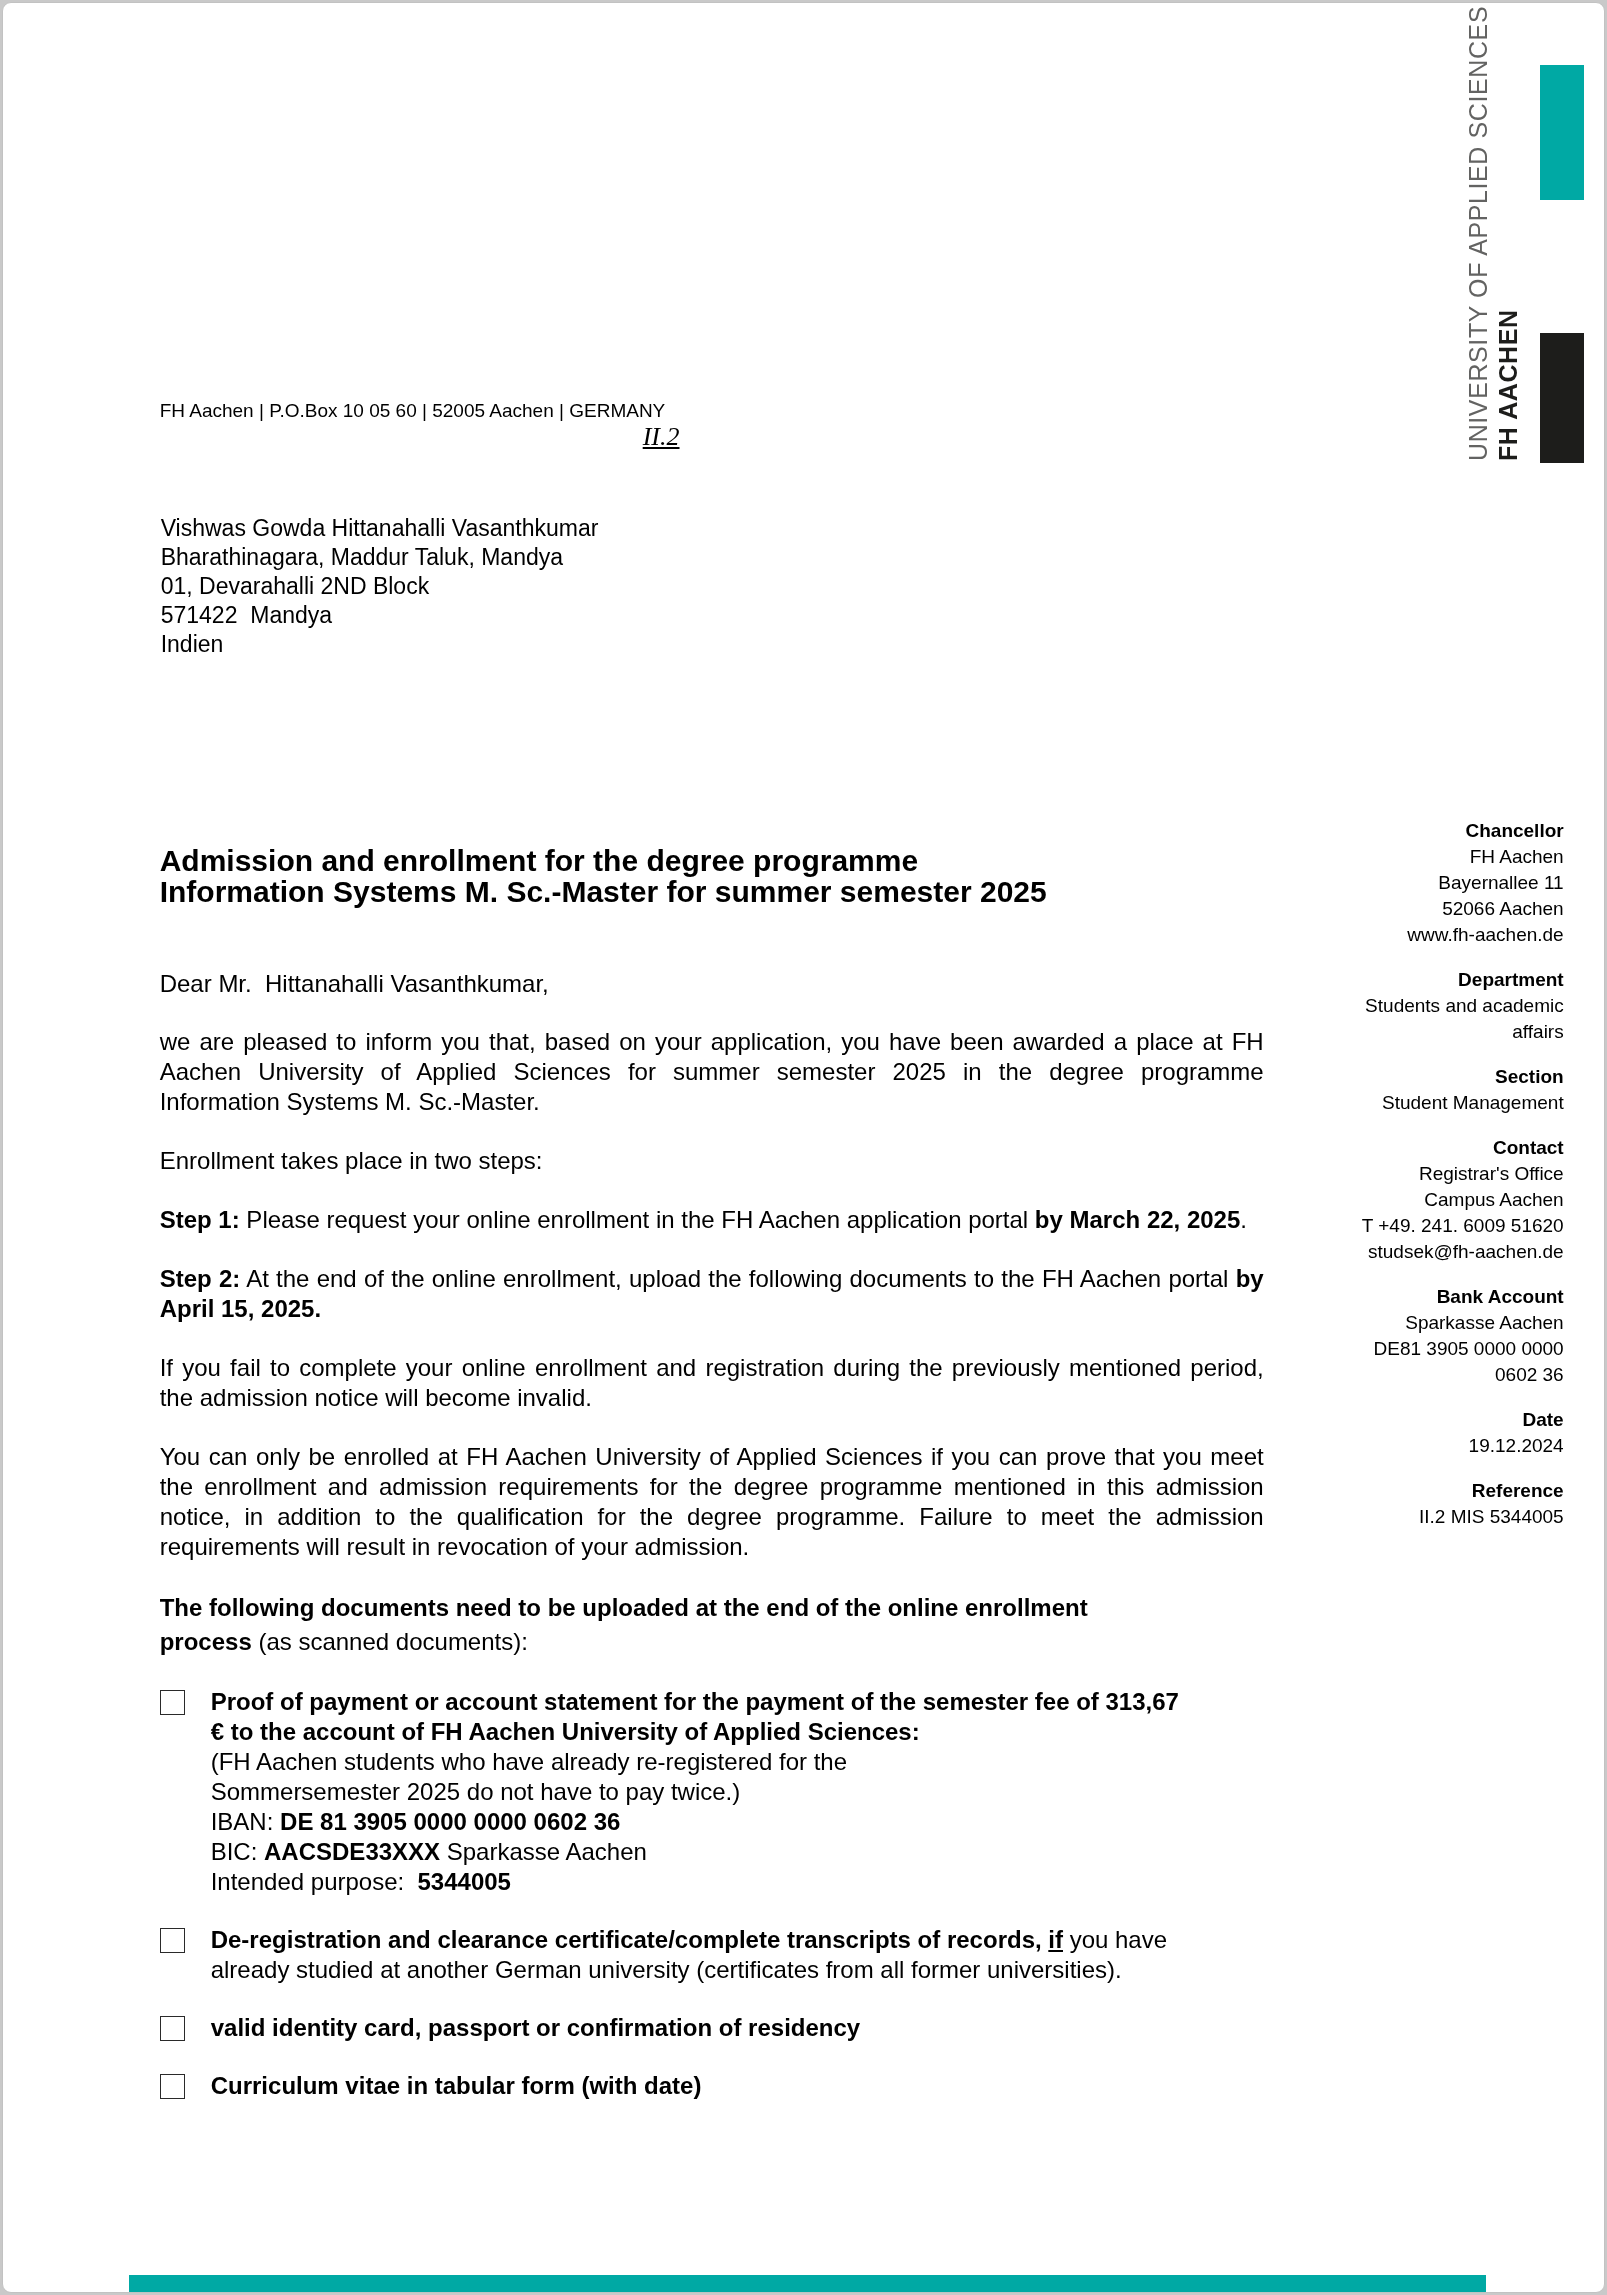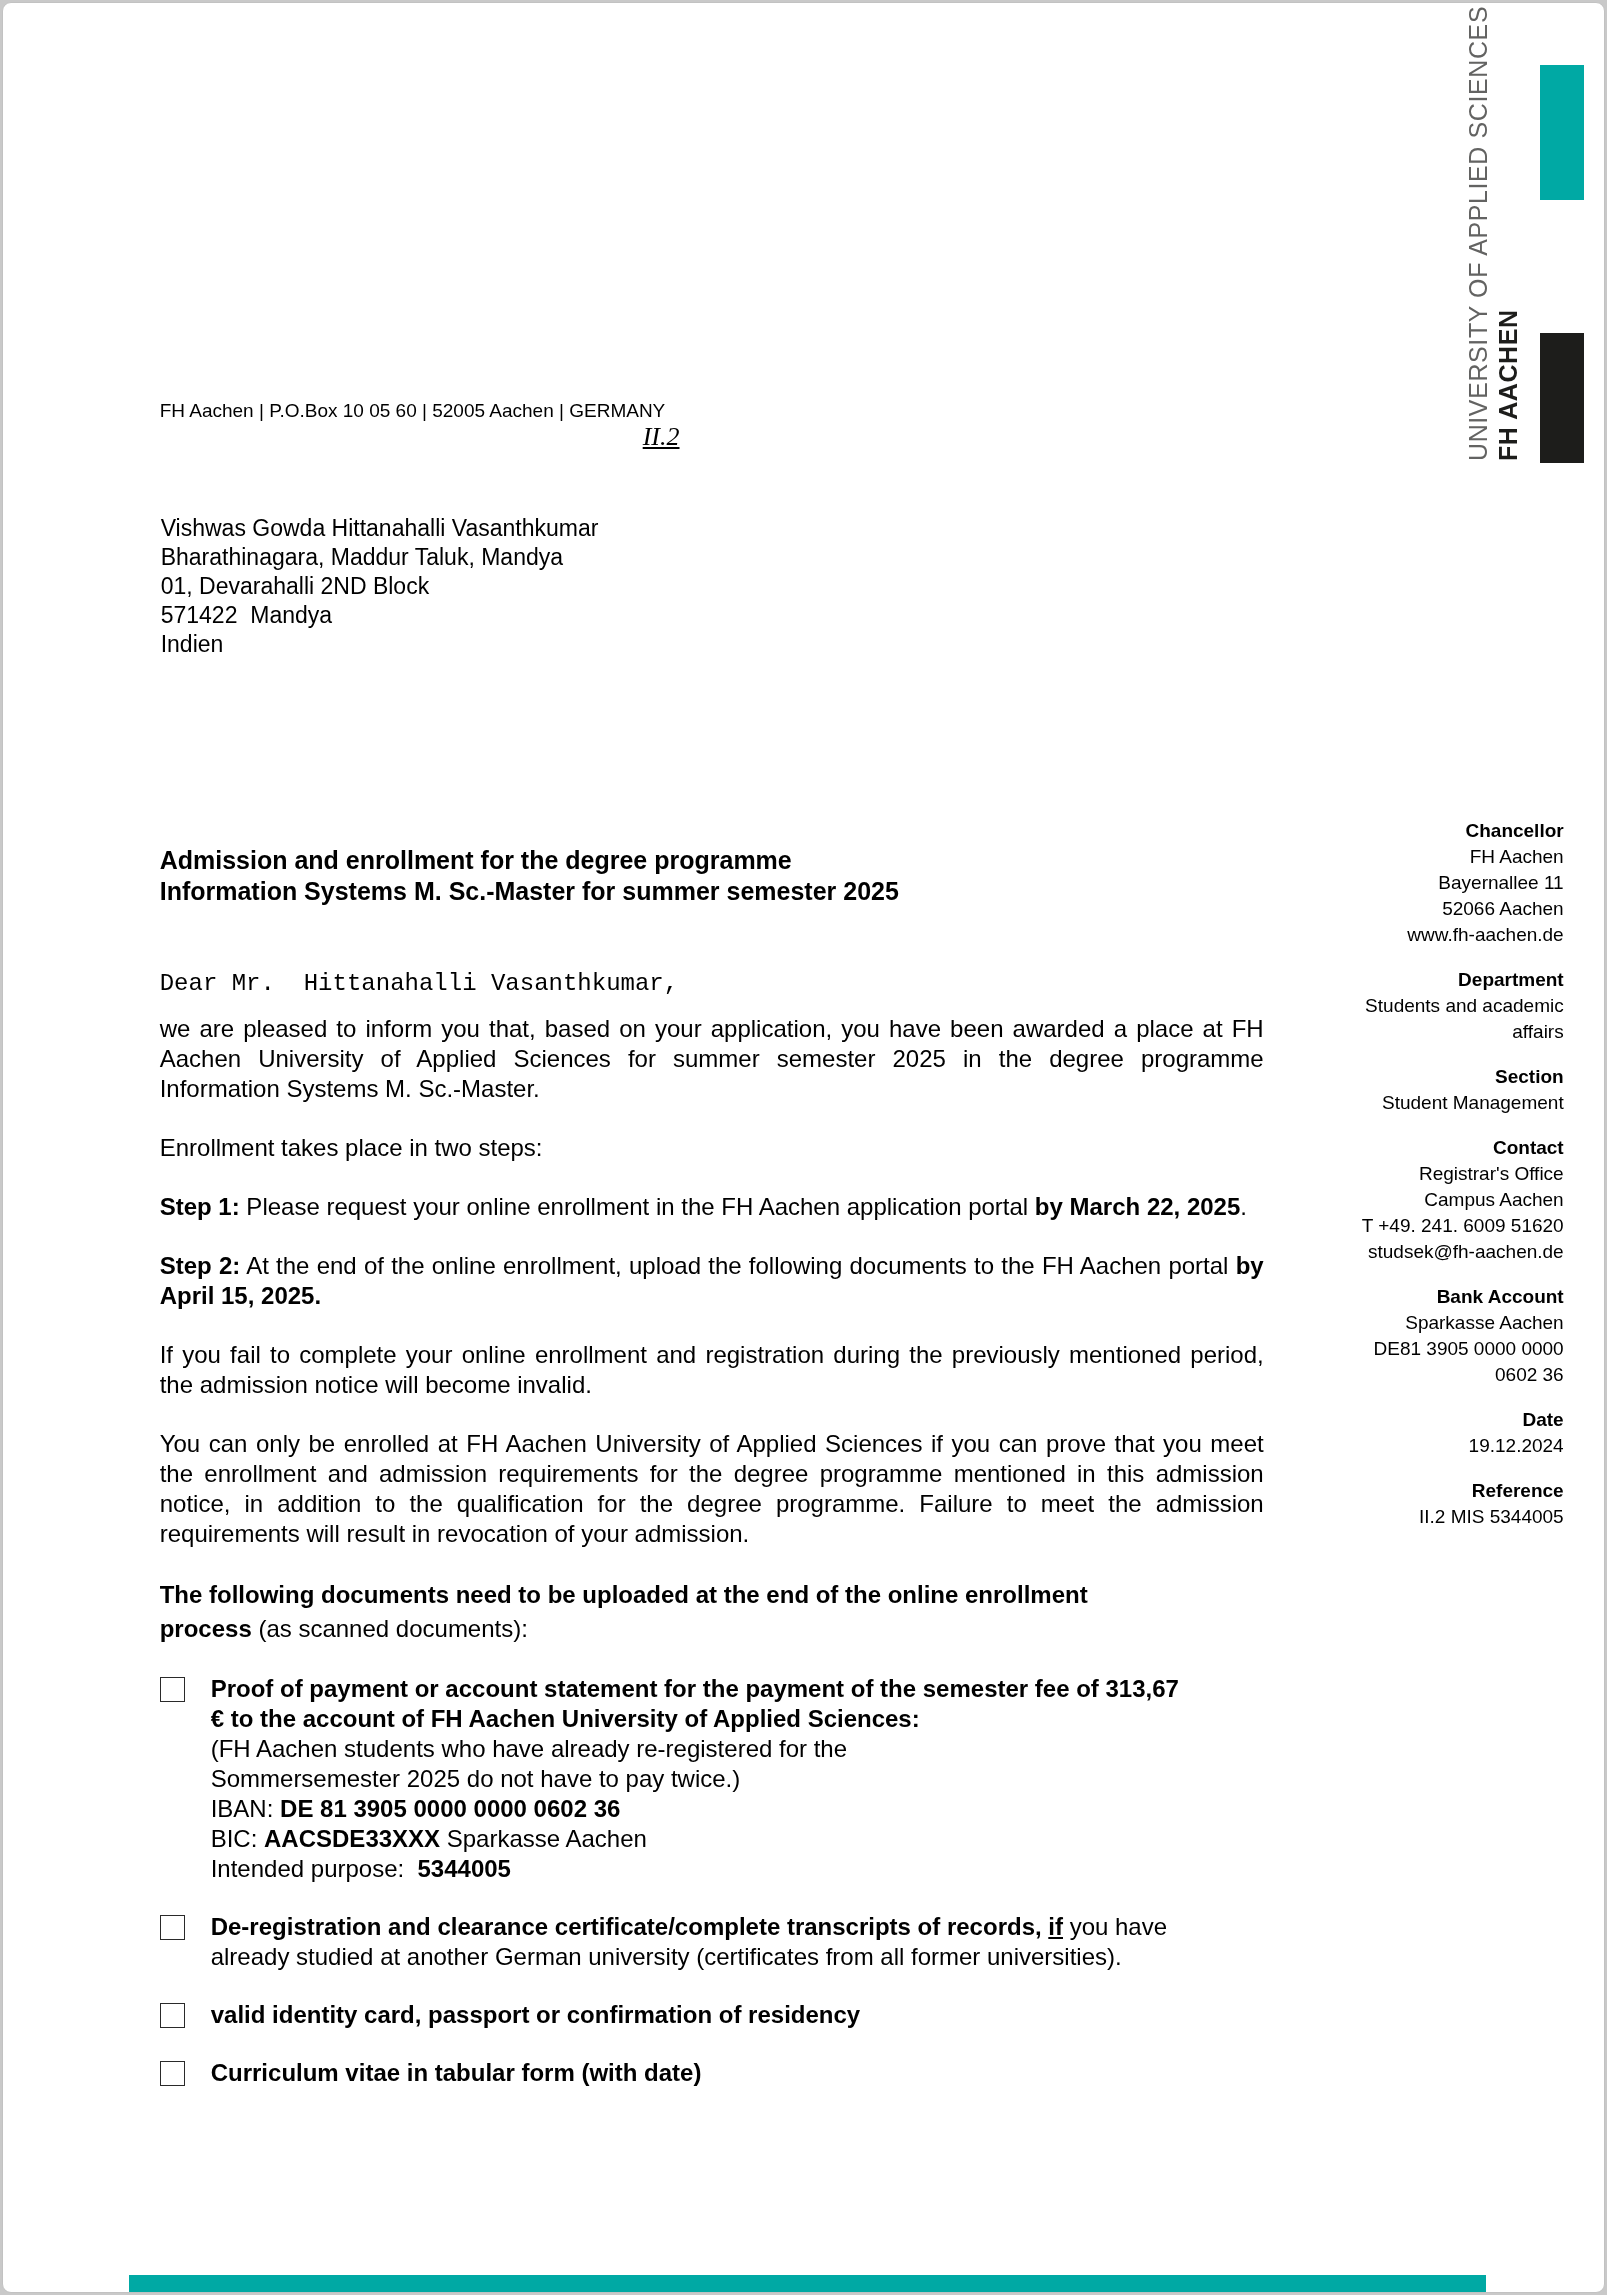--- a/index.html
+++ b/index.html
@@ -54,23 +54,23 @@
   .recipient-line { font-size:23px; line-height:29px; white-space:pre-wrap; }
 
   
   .sidebar { position:absolute; left:1308px; top:815px; width:253px;text-align:right; }
   .sb-block { margin-bottom:19px; }
   .sb-title { font-size:19px; line-height:26px; font-weight:700; }
   .sb-line  { font-size:19px; line-height:26px; }
 
   
   .body-col { position:absolute; left:157px; top:842px; width:1104px; }
-  .subject { font-size:25px; line-height:31px; font-weight:700; margin-bottom:62px; }
+  .subject { font-size:30px; line-height:31px; font-weight:700; margin-bottom:62px; }
   .subject-line { display:block; }
-  .salutation { font-size:24px; line-height:30px; margin-bottom:15px; white-space:pre-wrap;font-family:Liberation Mono, monospace; }
+  .salutation { font-size:24px; line-height:30px; margin-bottom:28px; white-space:pre-wrap; }
   .para {
     font-size:24px; line-height:30px; margin-bottom:29px;
     text-align:justify;
   }
   .para.no-justify { text-align:left; }
   .bold { font-weight:700; }
   .underline { text-decoration:underline; }
   .docs-heading {
     font-size:24px; line-height:34px; margin-bottom:28px;
     max-width:986px; font-weight:400;

